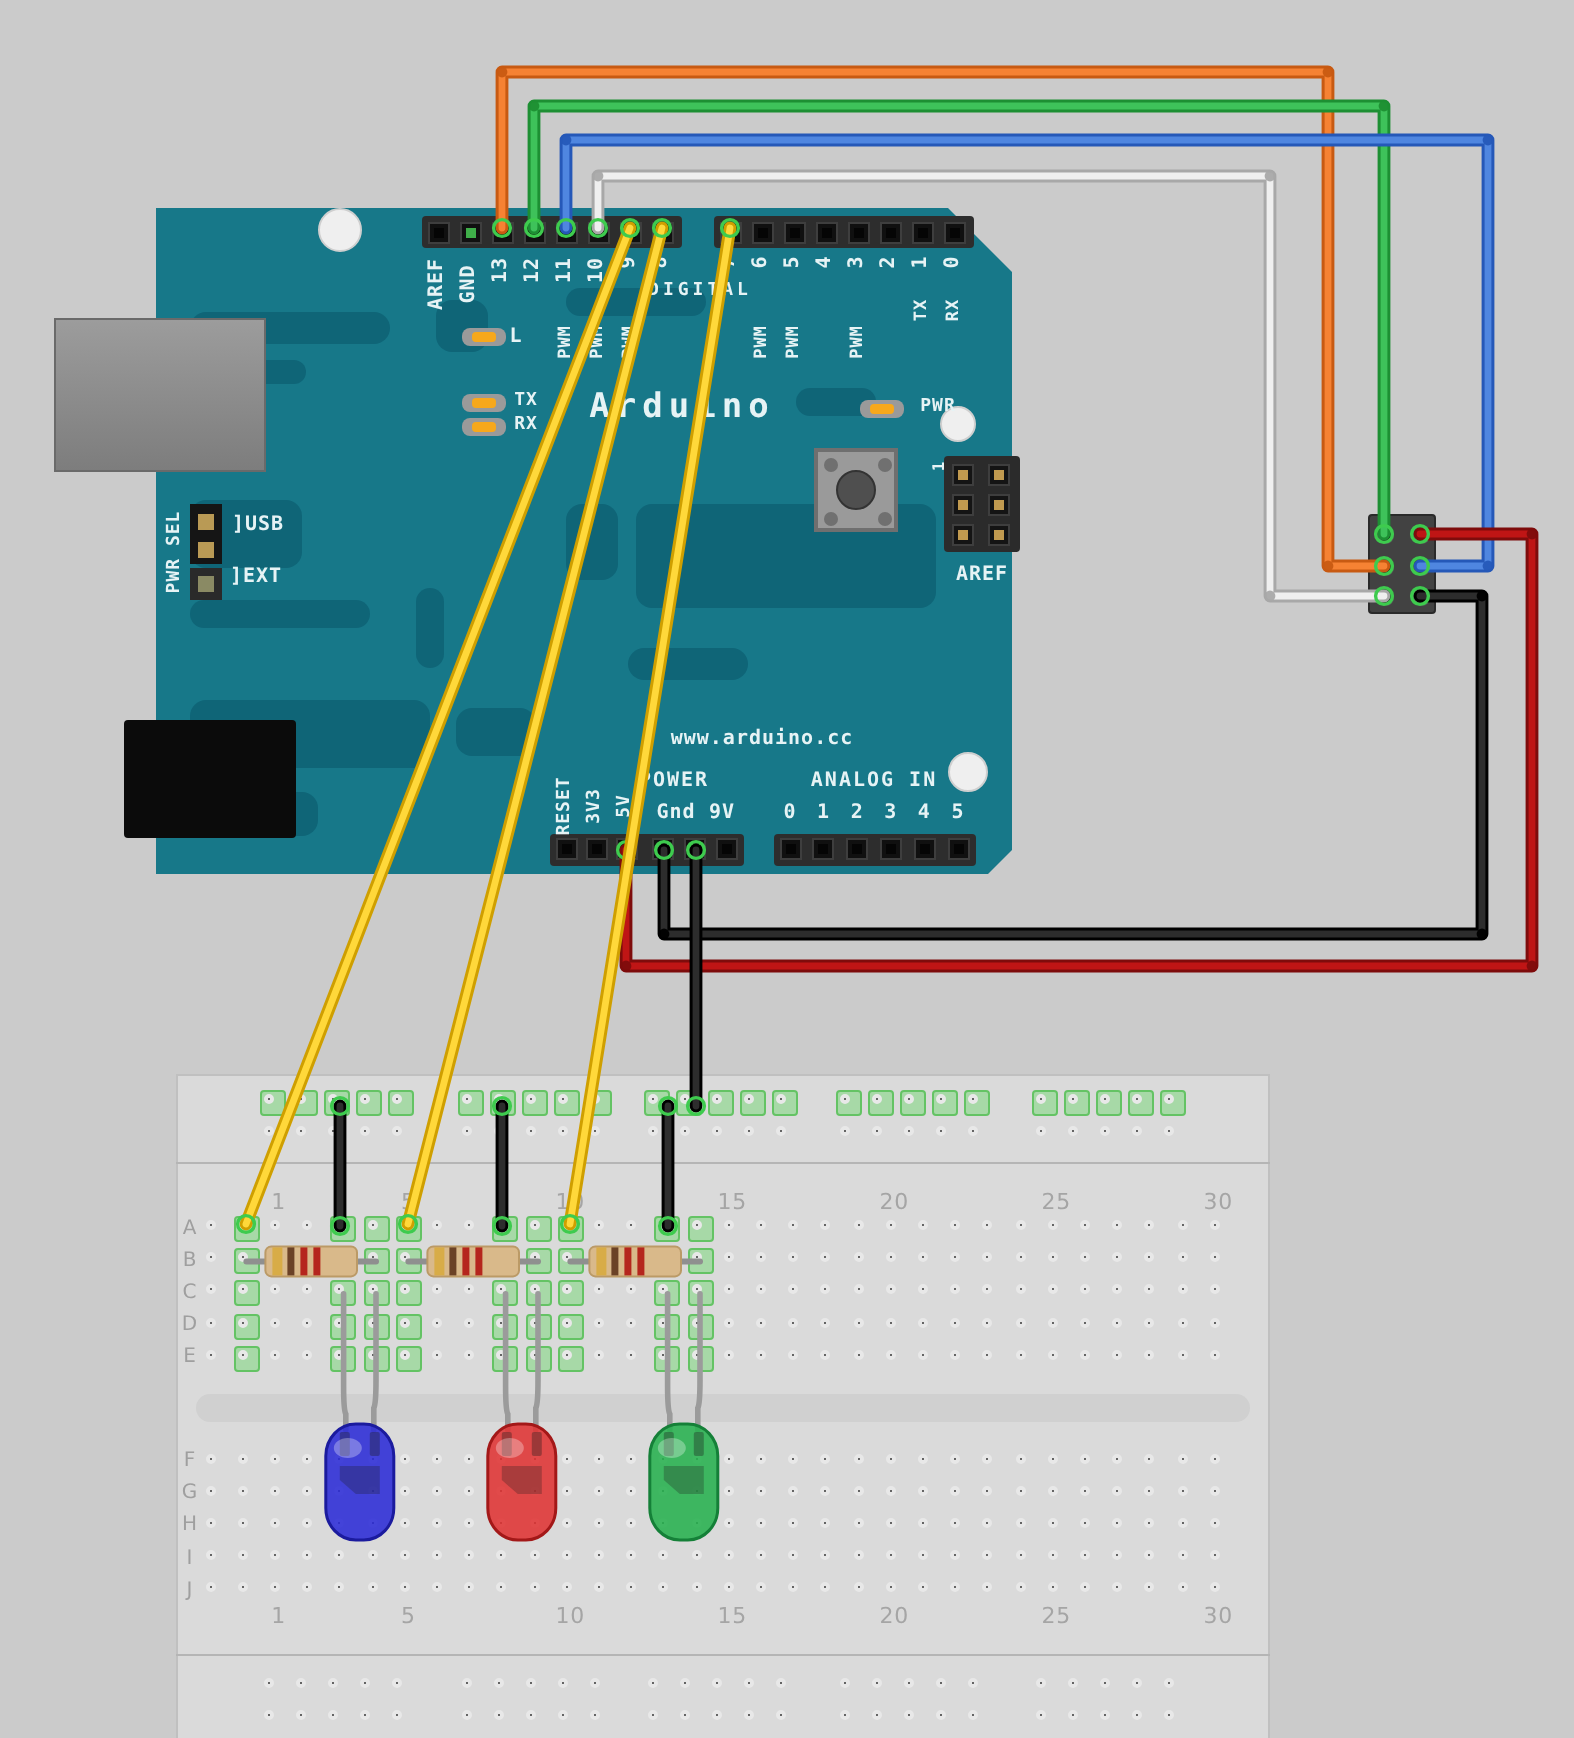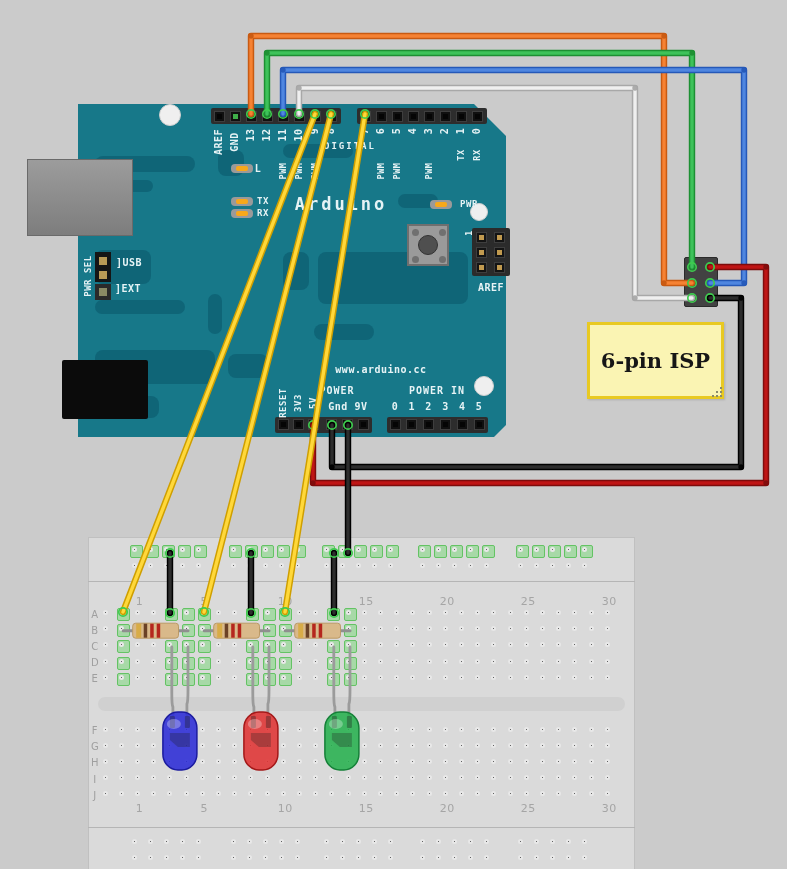--- a/index.html
+++ b/index.html
@@ -11,24 +11,20 @@
         font-family:"DejaVu Serif",serif;font-size:21px;font-weight:600;color:#161616;
         box-shadow:1px 1px 2px rgba(0,0,0,.15);}
   .grip{position:absolute;right:3px;bottom:3px;width:2px;height:2px;background:#8b8b6a;
         box-shadow:-4px 4px 0 #8b8b6a,0 4px 0 #8b8b6a,4px 4px 0 #8b8b6a,4px 0 0 #8b8b6a,4px -4px 0 #8b8b6a;}
   svg{position:absolute;left:0;top:0;z-index:60;pointer-events:none;}
 </style>
 </head>
 <body>
 
 <div id="scene">
-  <div class="note">
-    <span>6-pin ISP</span>
-    <span class="grip"></span>
-  </div>
 <div style="position: absolute; left: 88px; top: 537px; width: 547px; height: 392px; background: rgb(218, 218, 218); box-shadow: rgb(192, 192, 192) 0px 0px 0px 1px inset; z-index: 3;">
       <div style="position: absolute; left: 10px; top: 160px; width: 527px; height: 14px; background: rgb(208, 208, 208); border-radius: 7px;"></div>
       <div style="position: absolute; left: 0px; top: 44px; width: 547px; height: 1px; background: rgb(181, 181, 181);"></div>
       <div style="position: absolute; left: 0px; top: 290px; width: 547px; height: 1px; background: rgb(181, 181, 181);"></div>
       <div style="position: absolute; left: 28.7px; top: 71px; width: 13px; height: 13px; background: rgba(126, 217, 126, 0.55); border: 1px solid rgb(100, 195, 100); border-radius: 2px;"></div>
       <div style="position: absolute; left: 28.7px; top: 87.2px; width: 13px; height: 13px; background: rgba(126, 217, 126, 0.55); border: 1px solid rgb(100, 195, 100); border-radius: 2px;"></div>
       <div style="position: absolute; left: 28.7px; top: 103.4px; width: 13px; height: 13px; background: rgba(126, 217, 126, 0.55); border: 1px solid rgb(100, 195, 100); border-radius: 2px;"></div>
       <div style="position: absolute; left: 28.7px; top: 119.6px; width: 13px; height: 13px; background: rgba(126, 217, 126, 0.55); border: 1px solid rgb(100, 195, 100); border-radius: 2px;"></div>
       <div style="position: absolute; left: 28.7px; top: 135.8px; width: 13px; height: 13px; background: rgba(126, 217, 126, 0.55); border: 1px solid rgb(100, 195, 100); border-radius: 2px;"></div>
       <div style="position: absolute; left: 77.3px; top: 71px; width: 13px; height: 13px; background: rgba(126, 217, 126, 0.55); border: 1px solid rgb(100, 195, 100); border-radius: 2px;"></div>
@@ -725,21 +721,21 @@
       <div style="position: absolute; left: 4px; top: 5px; width: 8px; height: 8px; background: rgb(185, 154, 85);"></div>
       <div style="position: absolute; left: 4px; top: 19px; width: 8px; height: 8px; background: rgb(185, 154, 85);"></div>
     </div>
     <div style="position: absolute; left: 95px; top: 284px; width: 16px; height: 16px; background: rgb(42, 42, 42); z-index: 10;">
       <div style="position: absolute; left: 4px; top: 4px; width: 8px; height: 8px; background: rgb(138, 138, 100);"></div>
     </div>
     <div style="position: absolute; left: 88px; top: 276px; font-size: 9px; font-family: &quot;DejaVu Sans Mono&quot;, monospace; font-weight: bold; color: rgb(230, 243, 245); white-space: nowrap; line-height: 1; letter-spacing: 0.5px; z-index: 12; transform: translate(-50%, -50%) rotate(-90deg);">PWR SEL</div>
     <div style="position: absolute; left: 129px; top: 263px; font-size: 10px; font-family: &quot;DejaVu Sans Mono&quot;, monospace; font-weight: bold; color: rgb(230, 243, 245); white-space: nowrap; line-height: 1; letter-spacing: 0.5px; z-index: 12; transform: translate(-50%, -50%);">]USB</div>
     <div style="position: absolute; left: 128px; top: 289px; font-size: 10px; font-family: &quot;DejaVu Sans Mono&quot;, monospace; font-weight: bold; color: rgb(230, 243, 245); white-space: nowrap; line-height: 1; letter-spacing: 0.5px; z-index: 12; transform: translate(-50%, -50%);">]EXT</div>
     <div style="position: absolute; left: 337px; top: 391px; font-size: 10px; font-family: &quot;DejaVu Sans Mono&quot;, monospace; font-weight: bold; color: rgb(230, 243, 245); white-space: nowrap; line-height: 1; letter-spacing: 1px; z-index: 12; transform: translate(-50%, -50%);">POWER</div>
-    <div style="position: absolute; left: 437px; top: 391px; font-size: 10px; font-family: &quot;DejaVu Sans Mono&quot;, monospace; font-weight: bold; color: rgb(230, 243, 245); white-space: nowrap; line-height: 1; letter-spacing: 1px; z-index: 12; transform: translate(-50%, -50%);">POWER IN</div>
+    <div style="position: absolute; left: 437px; top: 391px; font-size: 10px; font-family: &quot;DejaVu Sans Mono&quot;, monospace; font-weight: bold; color: rgb(230, 243, 245); white-space: nowrap; line-height: 1; letter-spacing: 1px; z-index: 12; transform: translate(-50%, -50%);">ANALOG IN</div>
     <div style="position: absolute; left: 283px; top: 403px; font-size: 9px; font-family: &quot;DejaVu Sans Mono&quot;, monospace; font-weight: bold; color: rgb(230, 243, 245); white-space: nowrap; line-height: 1; letter-spacing: 0.5px; z-index: 12; transform: translate(-50%, -50%) rotate(-90deg);">RESET</div>
     <div style="position: absolute; left: 298px; top: 403px; font-size: 9px; font-family: &quot;DejaVu Sans Mono&quot;, monospace; font-weight: bold; color: rgb(230, 243, 245); white-space: nowrap; line-height: 1; letter-spacing: 0.5px; z-index: 12; transform: translate(-50%, -50%) rotate(-90deg);">3V3</div>
     <div style="position: absolute; left: 313px; top: 403px; font-size: 9px; font-family: &quot;DejaVu Sans Mono&quot;, monospace; font-weight: bold; color: rgb(230, 243, 245); white-space: nowrap; line-height: 1; letter-spacing: 0.5px; z-index: 12; transform: translate(-50%, -50%) rotate(-90deg);">5V</div>
     <div style="position: absolute; left: 338px; top: 407px; font-size: 10px; font-family: &quot;DejaVu Sans Mono&quot;, monospace; font-weight: bold; color: rgb(230, 243, 245); white-space: nowrap; line-height: 1; letter-spacing: 0.5px; z-index: 12; transform: translate(-50%, -50%);">Gnd</div>
     <div style="position: absolute; left: 361px; top: 407px; font-size: 10px; font-family: &quot;DejaVu Sans Mono&quot;, monospace; font-weight: bold; color: rgb(230, 243, 245); white-space: nowrap; line-height: 1; letter-spacing: 0.5px; z-index: 12; transform: translate(-50%, -50%);">9V</div>
     <div style="position: absolute; left: 395px; top: 407px; font-size: 10px; font-family: &quot;DejaVu Sans Mono&quot;, monospace; font-weight: bold; color: rgb(230, 243, 245); white-space: nowrap; line-height: 1; letter-spacing: 0.5px; z-index: 12; transform: translate(-50%, -50%);">0</div>
     <div style="position: absolute; left: 411.8px; top: 407px; font-size: 10px; font-family: &quot;DejaVu Sans Mono&quot;, monospace; font-weight: bold; color: rgb(230, 243, 245); white-space: nowrap; line-height: 1; letter-spacing: 0.5px; z-index: 12; transform: translate(-50%, -50%);">1</div>
     <div style="position: absolute; left: 428.6px; top: 407px; font-size: 10px; font-family: &quot;DejaVu Sans Mono&quot;, monospace; font-weight: bold; color: rgb(230, 243, 245); white-space: nowrap; line-height: 1; letter-spacing: 0.5px; z-index: 12; transform: translate(-50%, -50%);">2</div>
     <div style="position: absolute; left: 445.4px; top: 407px; font-size: 10px; font-family: &quot;DejaVu Sans Mono&quot;, monospace; font-weight: bold; color: rgb(230, 243, 245); white-space: nowrap; line-height: 1; letter-spacing: 0.5px; z-index: 12; transform: translate(-50%, -50%);">3</div>
     <div style="position: absolute; left: 462.2px; top: 407px; font-size: 10px; font-family: &quot;DejaVu Sans Mono&quot;, monospace; font-weight: bold; color: rgb(230, 243, 245); white-space: nowrap; line-height: 1; letter-spacing: 0.5px; z-index: 12; transform: translate(-50%, -50%);">4</div>

